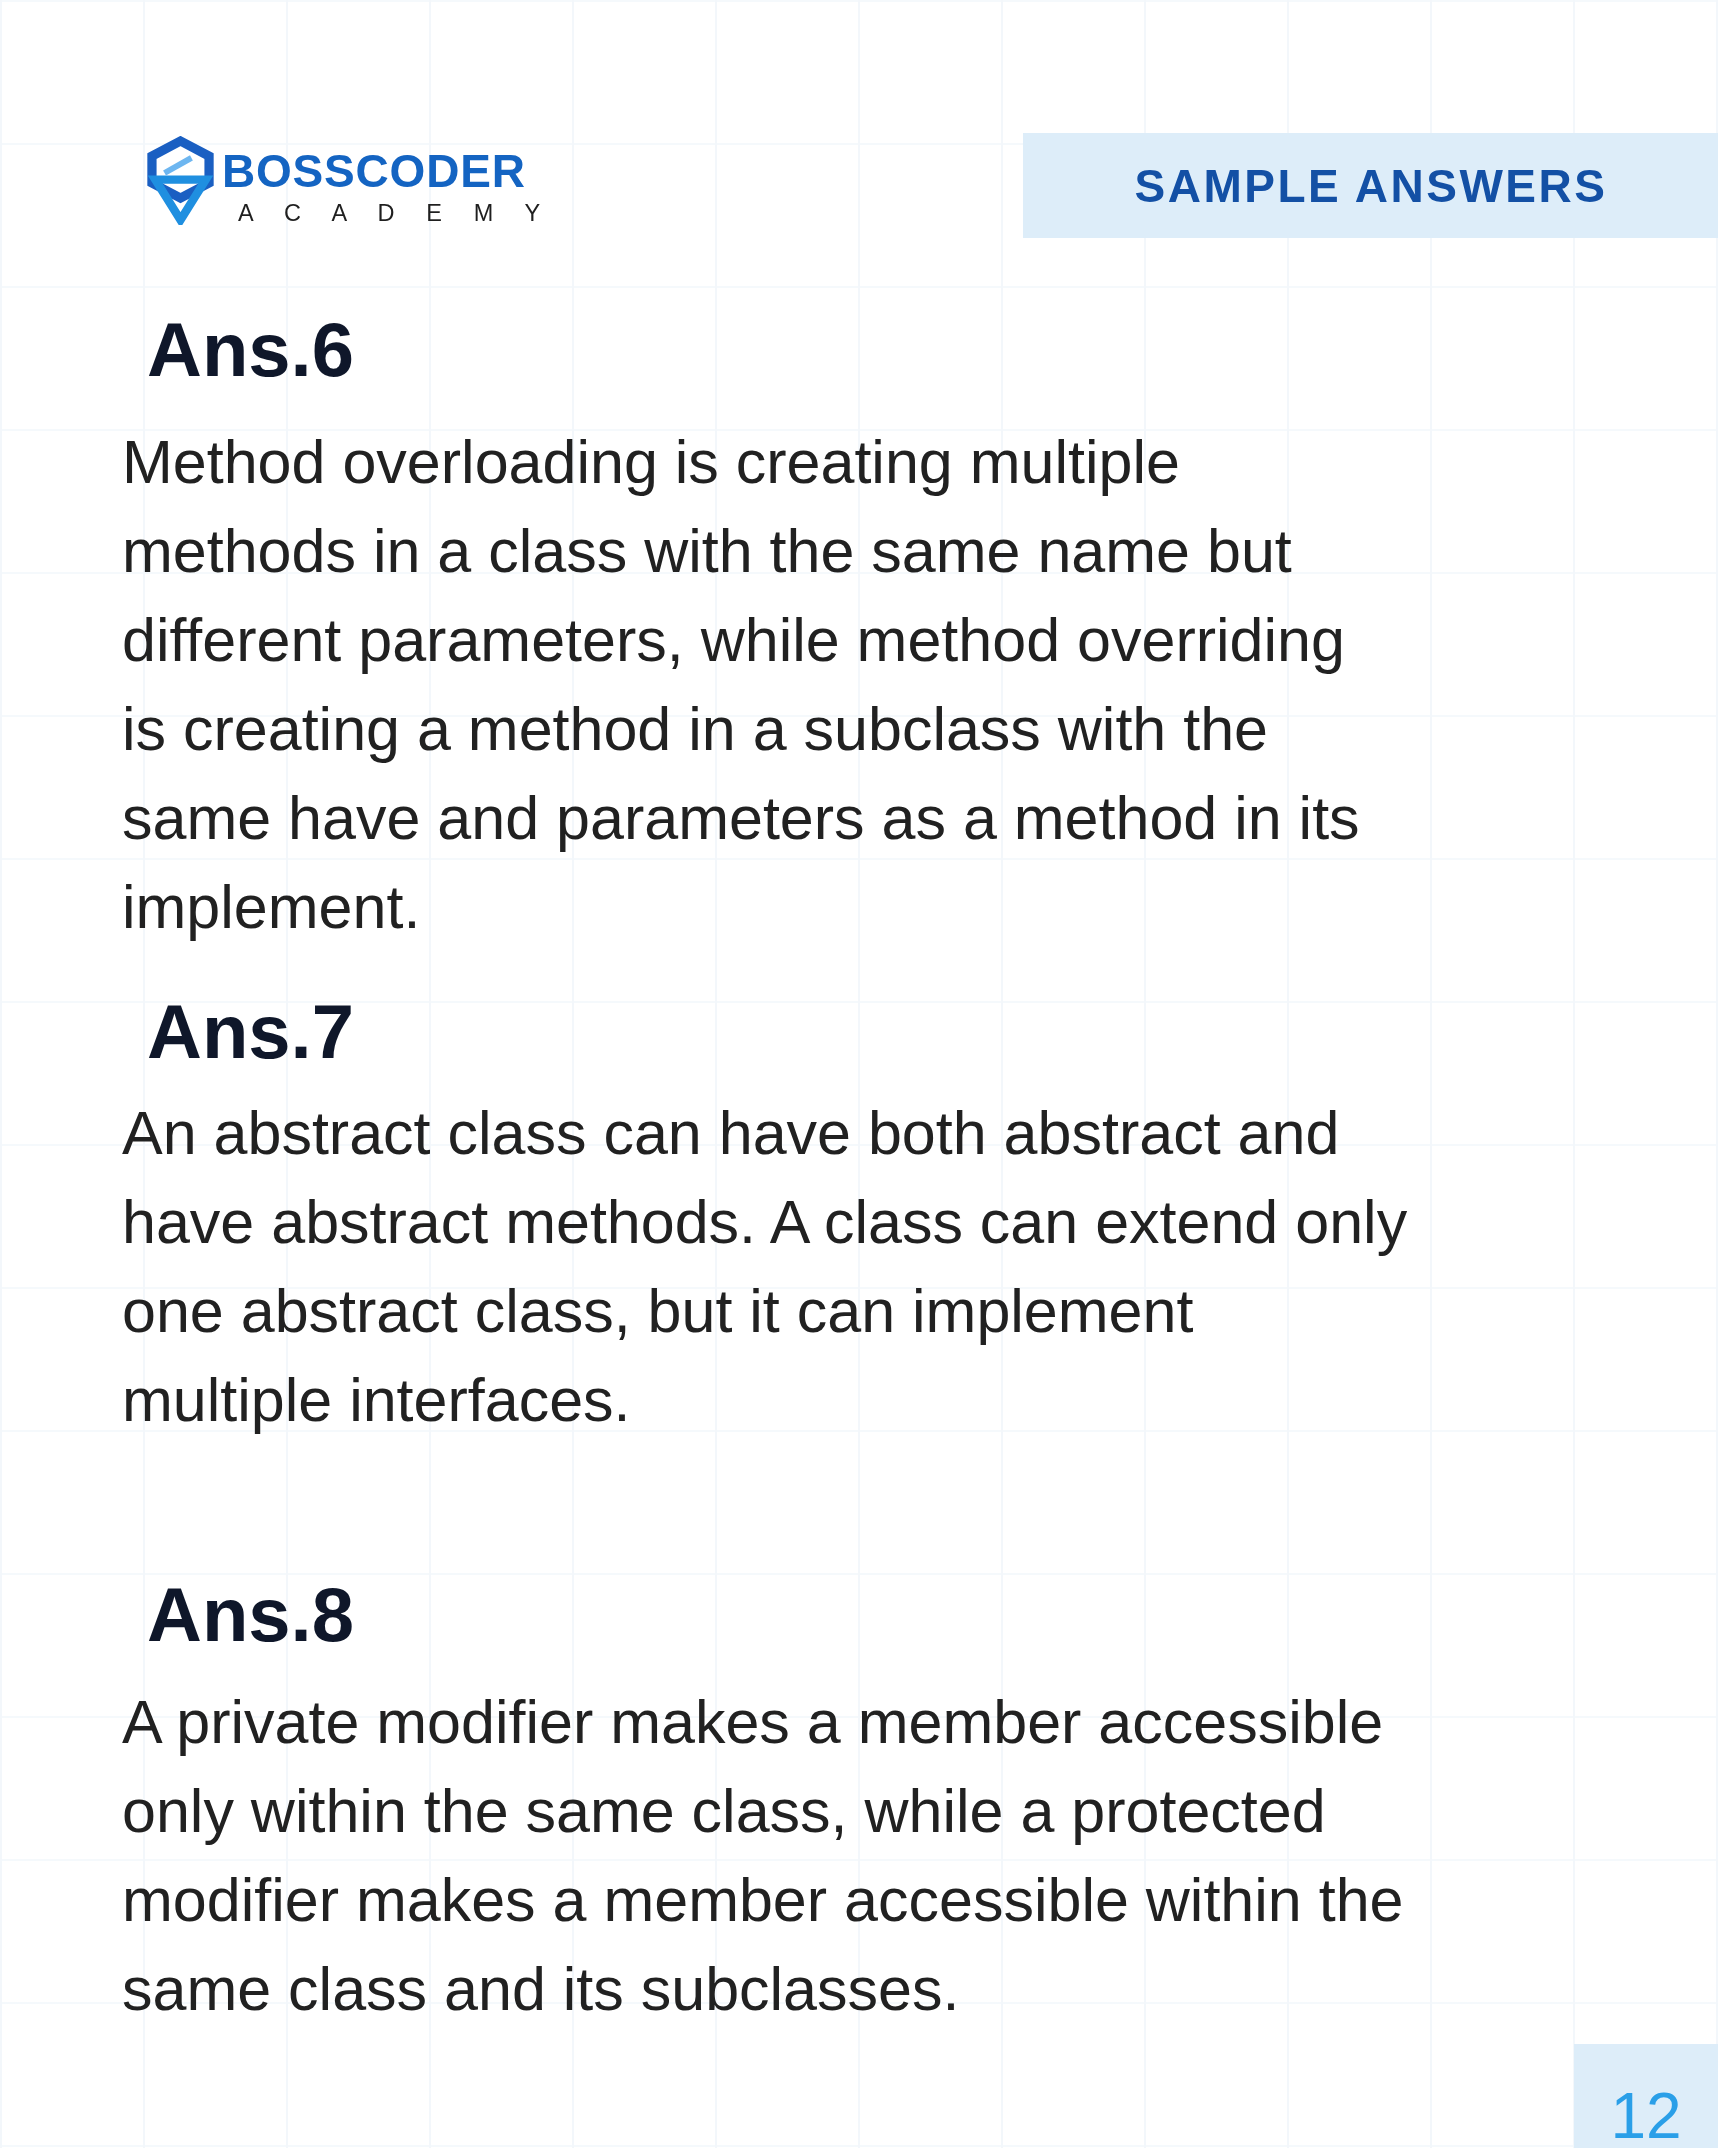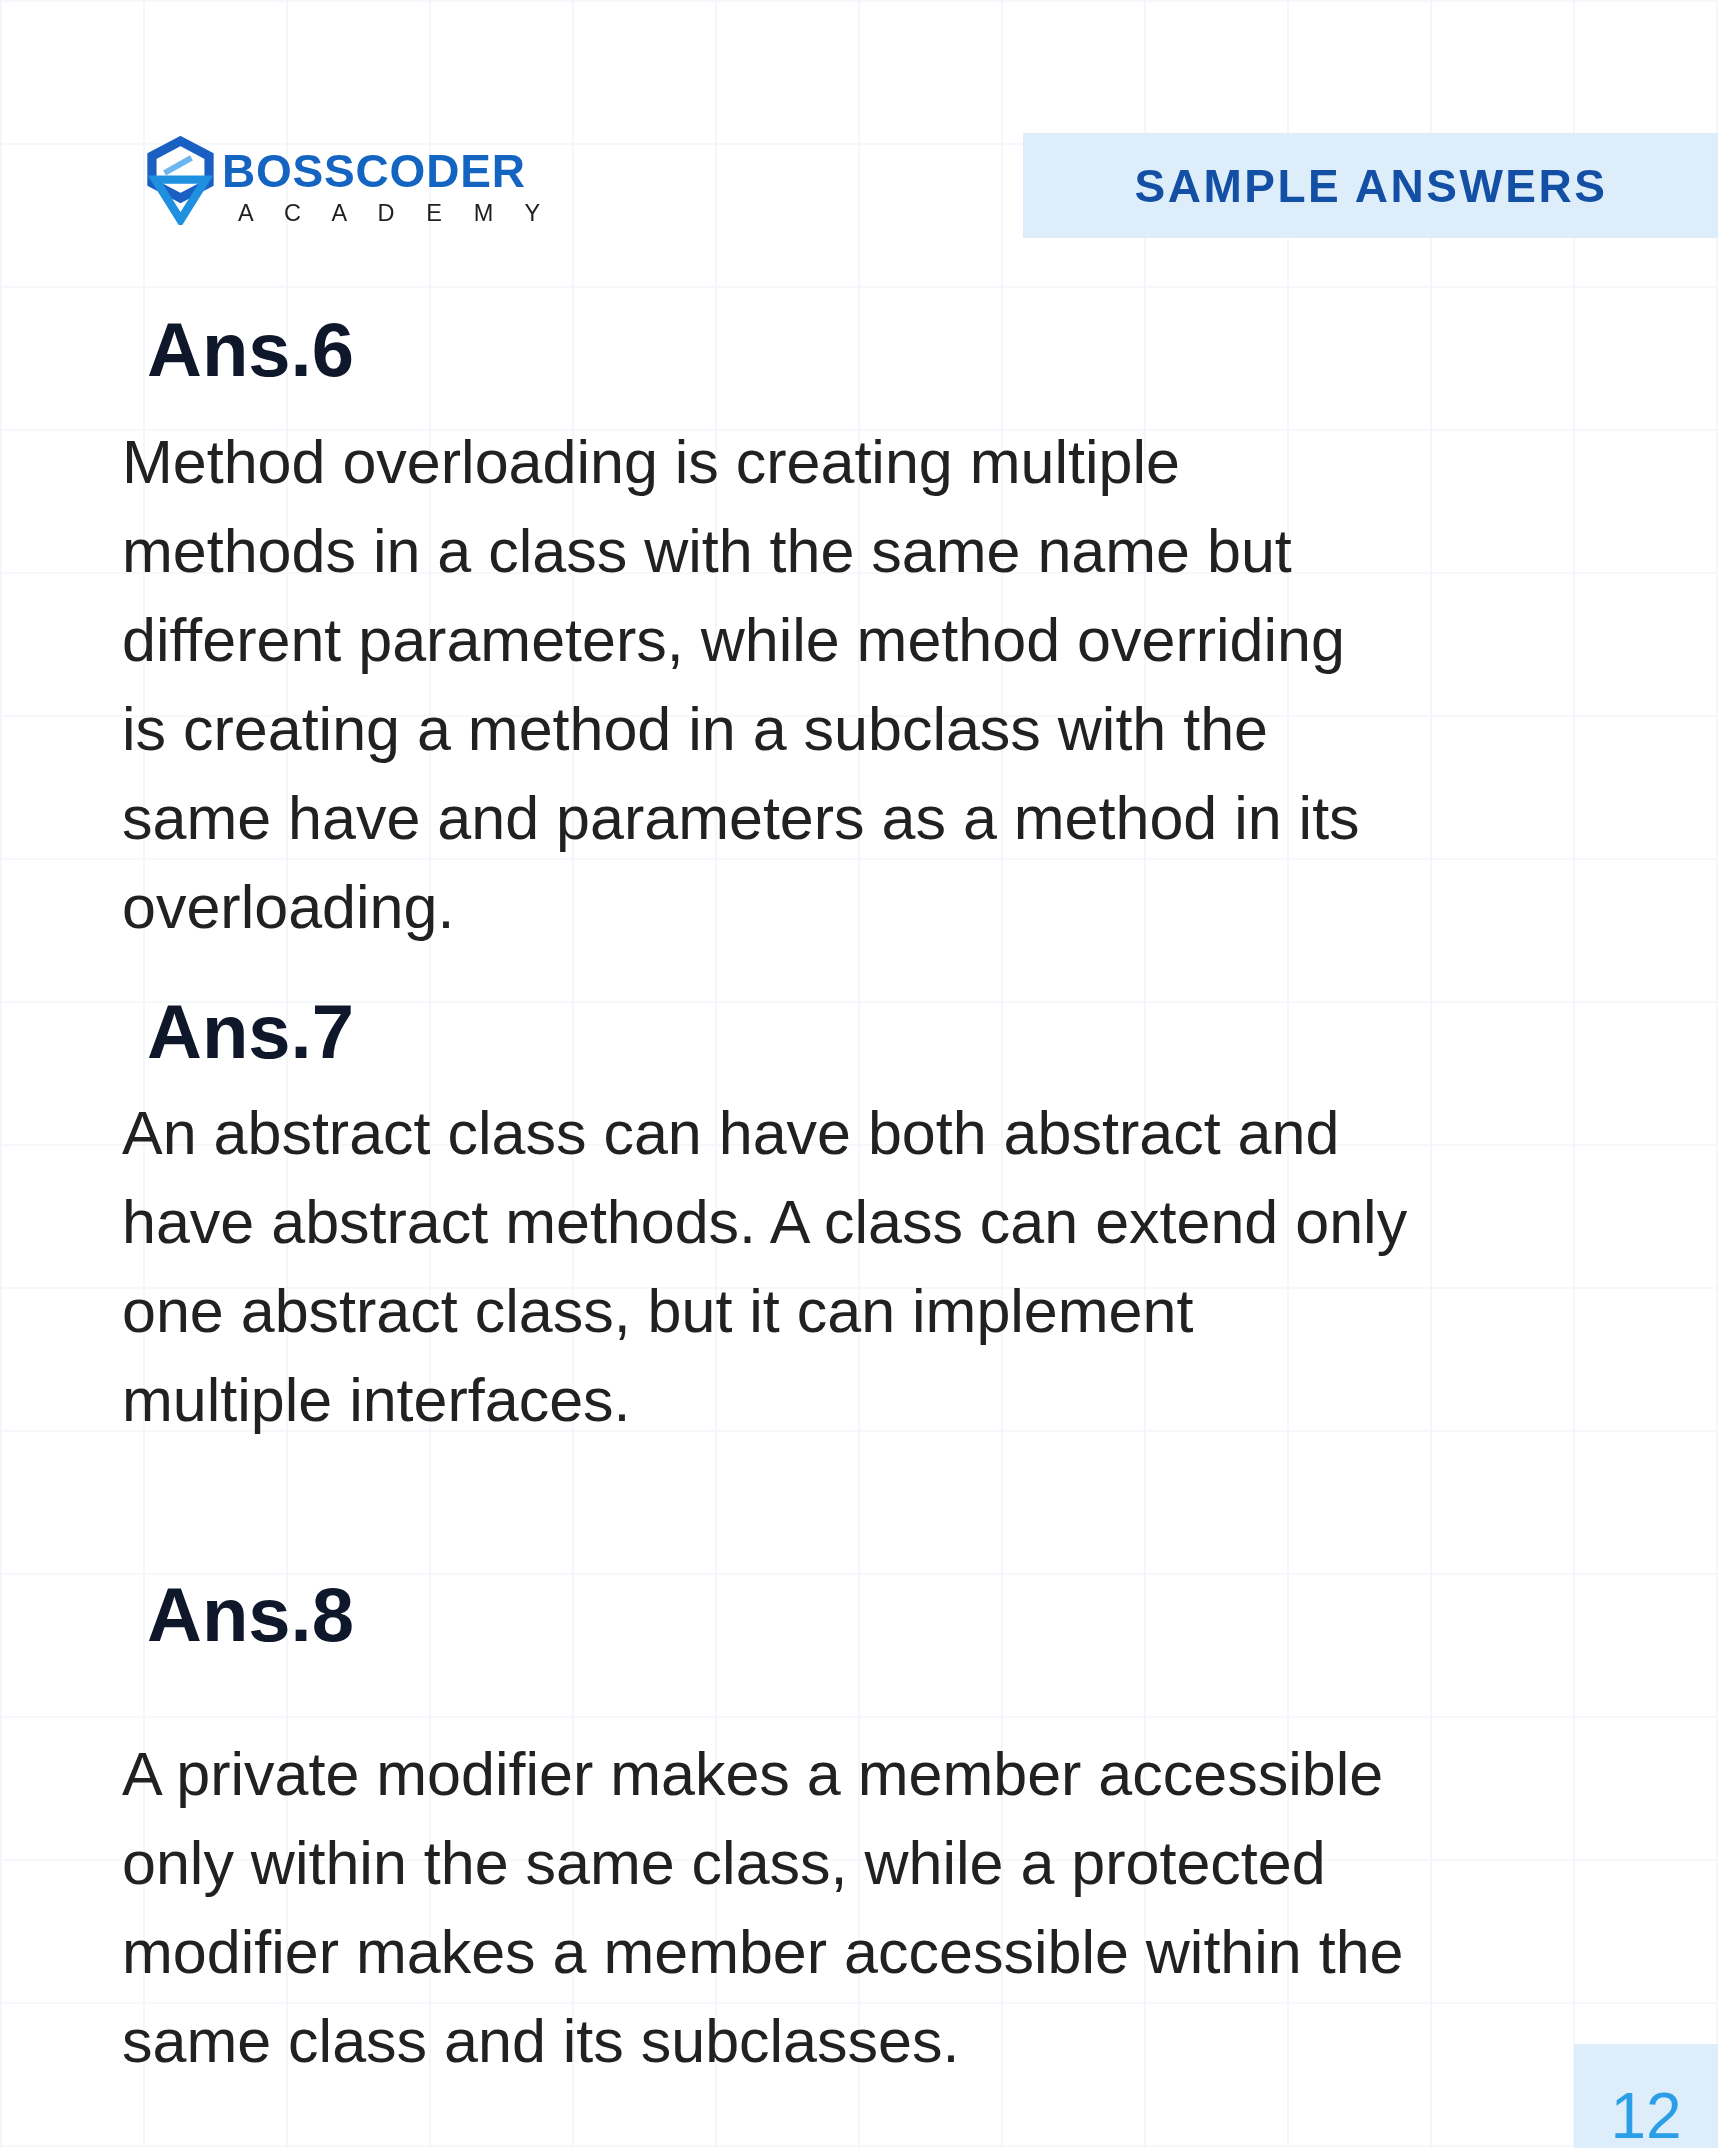--- a/index.html
+++ b/index.html
@@ -51,21 +51,21 @@
   }
   .ans-body{
     position:absolute;left:122px;width:1519px;
     font-size:61px;font-weight:400;color:#212121;line-height:89px;
   }
   #heading-6{top:312px;}
   #body-6{top:418px;}
   #heading-7{top:994px;}
   #body-7{top:1089px;}
   #heading-8{top:1577px;}
-  #body-8{top:1730px;}
+  #body-8{top:1678px;}
   
   .page-number-box{
     position:absolute;left:1574px;top:2004px;width:144px;height:144px;
     background:#ddedf9;
     display:flex;align-items:center;justify-content:center;margin-top:40px;
   }
   .page-number{
     font-size:64px;font-weight:400;color:#2a9fe8;line-height:1;
   }
 </style>
@@ -92,21 +92,21 @@
     <span class="badge-label">SAMPLE ANSWERS</span>
   </div>
 
   <div id="heading-6" class="ans-heading">Ans.6</div>
   <div id="body-6" class="ans-body">
     <div>Method overloading is creating multiple</div>
     <div>methods in a class with the same name but</div>
     <div>different parameters, while method overriding</div>
     <div>is creating a method in a subclass with the</div>
     <div>same have and parameters as a method in its</div>
-    <div>overloading.</div>
+    <div>implement.</div>
   </div>
 
   <div id="heading-7" class="ans-heading">Ans.7</div>
   <div id="body-7" class="ans-body">
     <div>An abstract class can have both abstract and</div>
     <div>have abstract methods. A class can extend only</div>
     <div>one abstract class, but it can implement</div>
     <div>multiple interfaces.</div>
   </div>
 

